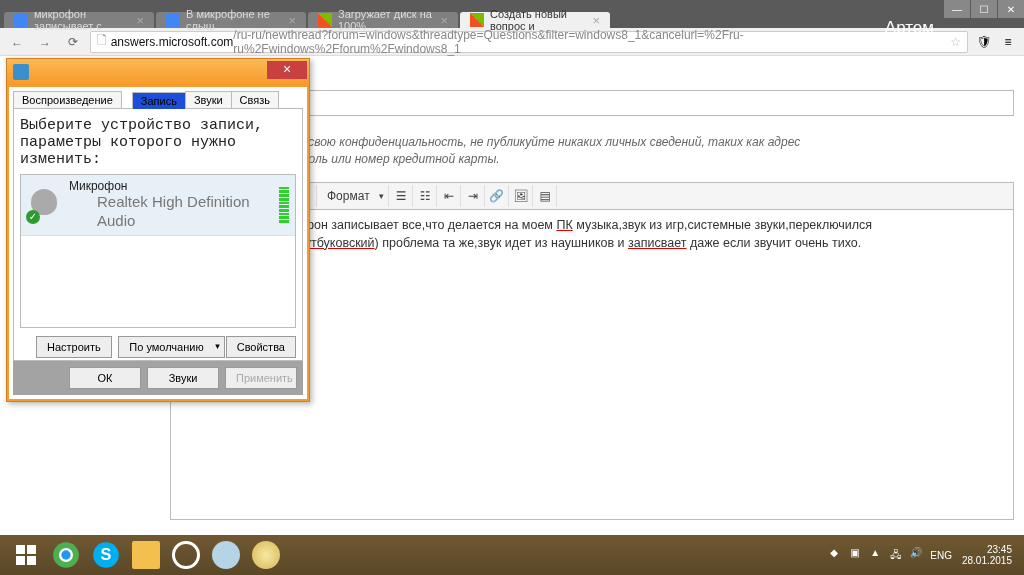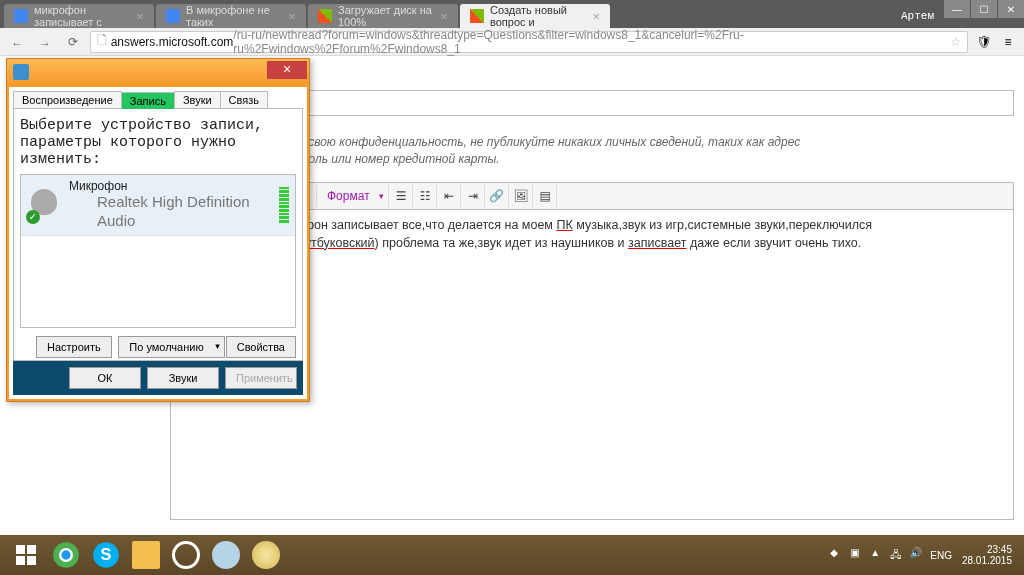--- a/index.html
+++ b/index.html
@@ -1,81 +1,81 @@
 <!DOCTYPE html>
 <html><head>
 <meta charset="utf-8">
 <style>
 * { box-sizing: border-box; margin: 0; padding: 0; }
 body { font-family: "Segoe UI", Tahoma, sans-serif; font-size: 12px; width: 1024px; height: 575px; overflow: hidden; background: #8b6f3f; position: relative; }
 
 
 .browser { position: absolute; top: 0; left: 0; right: 0; height: 535px; background: #fff; }
 .tab-strip { height: 28px; background: #5a5a5a; display: flex; align-items: flex-end; padding-left: 4px; }
-.tab { height: 24px; background: #808080; margin-right: 2px; padding: 6px 10px; font-size: 11px; color: #ddd; display: flex; align-items: center; max-width: 150px; border-radius: 3px 3px 0 0; }
+.tab { height: 16px; background: #808080; margin-right: 2px; padding: 6px 10px; font-size: 11px; color: #ddd; display: flex; align-items: center; max-width: 150px; border-radius: 3px 3px 0 0; }
 .tab.active { background: #f0f0f0; color: #333; }
 .tab-close { margin-left: 6px; color: #aaa; cursor: pointer; font-size: 13px; }
 .favicon { width: 14px; height: 14px; margin-right: 6px; flex-shrink: 0; }
 .fav-g { background: #4285f4; }
 .fav-ms { background: linear-gradient(45deg,#f25022 0 50%,#7fba00 50% 100%); }
 .win-controls { position: absolute; right: 0; top: 0; display: flex; }
 .win-btn { width: 26px; height: 18px; background: #888; color: #fff; text-align: center; font-size: 10px; margin-left: 1px; display: flex; align-items: center; justify-content: center; }
-.win-user { position: absolute; right: 90px; top: 10px; color: #fff; font-size: 11px; font-family: Liberation Mono, monospace; }
+.win-user { position: absolute; right: 90px; top: 18px; color: #fff; font-size: 17px; }
 
 .addr-bar { height: 28px; background: #f0f0f0; display: flex; align-items: center; padding: 0 6px; gap: 6px; border-bottom: 1px solid #ddd; }
 .nav-btn { width: 22px; height: 22px; color: #666; display: flex; align-items: center; justify-content: center; }
 .url-box { flex: 1; height: 22px; background: #fff; border: 1px solid #ccc; border-radius: 2px; padding: 0 6px; font-size: 12px; color: #222; display: flex; align-items: center; }
 .url-host { color: #111; }
 .url-path { color: #888; }
 .addr-right { display: flex; gap: 4px; }
 .addr-icon { width: 20px; height: 20px; display: flex; align-items: center; justify-content: center; }
 
 .page { position: absolute; top: 56px; left: 0; right: 0; bottom: 0; background: #fff; padding: 0 10px 10px 170px; overflow: hidden; }
 .summary-box { background: #fff; border: 1px solid #bbb; height: 26px; margin-top: 34px; padding: 3px 6px; color: #555; }
 .hint { color: #666; font-style: italic; margin-top: 18px; line-height: 1.4; font-size: 12px; }
 
 .toolbar { height: 28px; border: 1px solid #bbb; margin-top: 14px; background: #f5f5f5; display: flex; align-items: center; padding: 0 4px; gap: 2px; }
 .tbtn { width: 22px; height: 22px; display: flex; align-items: center; justify-content: center; border-right: 1px solid #ddd; color: #444; font-size: 12px; }
-.format-dd { height: 22px; padding: 0 18px 0 8px; font-size: 12px; display: flex; align-items: center; position: relative; border-right: 1px solid #ddd; color: #a21caf; }
+.format-dd { height: 22px; padding: 0 18px 0 8px; font-size: 12px; display: flex; align-items: center; position: relative; border-right: 1px solid #ddd; color: #404040; }
 .format-dd::after { content: "▾"; position: absolute; right: 4px; font-size: 9px; }
 
 .editor { border: 1px solid #bbb; border-top: none; height: 310px; padding: 6px 8px; font-size: 12.5px; color: #333; line-height: 1.45; }
 .editor .underline { text-decoration: underline; text-decoration-color: #d00; color: #c00; }
 .editor .uword { text-decoration: underline; text-decoration-color: #d00; }
 
 .cat-label { margin-top: 14px; color: #333; font-size: 13px; }
 .req { color: #c00; }
 
 
 .dialog { position: absolute; top: 58px; left: 6px; width: 304px; background: #f89b2d; border: 1px solid #d08020; box-shadow: 2px 2px 6px rgba(0,0,0,.3); }
 .dlg-title { height: 26px; display: flex; align-items: center; padding-left: 6px; color: #333; background: linear-gradient(#fbb955,#f79a2a); }
 .dlg-title-text { flex: 1; text-align: center; padding-right: 20px; font-size: 12px; }
 .dlg-icon { width: 16px; height: 16px; background: #3a8fcc; border-radius: 2px; margin-right: 4px; }
 .dlg-close { position: absolute; right: 2px; top: 2px; width: 40px; height: 18px; background: #c84040; color: #fff; text-align: center; font-size: 14px; line-height: 16px; }
 .dlg-body { margin: 2px; background: #fff; padding: 4px; }
 .tabs { display: flex; border-bottom: 1px solid #bbb; }
 .dtab { border: 1px solid #bbb; border-bottom: none; padding: 2px 8px; font-size: 11px; background: #f5f5f5; margin-right: -1px; }
-.dtab.active { background: #22c55e; position: relative; top: 1px; }
+.dtab.active { background: #1d4ed8; position: relative; top: 1px; margin-left: 11px; }
 .tcontent { border: 1px solid #bbb; border-top: none; padding: 8px 6px 6px; height: 252px; }
 .hint2 { font-size: 15px; color: #222; margin-bottom: 6px; font-family: Liberation Mono, monospace; }
 .devbox { border: 1px solid #bbb; height: 154px; }
 .dev { display: flex; align-items: center; padding: 4px 6px; background: #e8f0f7; border-bottom: 1px solid #d5e3ef; }
 .dev-ico { width: 36px; height: 36px; position: relative; margin-right: 6px; }
 .dev-ico::before { content: ""; position: absolute; width: 26px; height: 26px; background: #aaa; border-radius: 50% 50% 45% 45%; left: 4px; top: 2px; }
 .dev-ico::after { content: "✓"; position: absolute; bottom: -1px; left: -1px; width: 14px; height: 14px; background: #2d9b2d; border-radius: 50%; color: #fff; font-size: 10px; text-align: center; line-height: 14px; }
 .dev-txt { flex: 1; }
 .dev-name { font-size: 12px; color: #222; }
 .dev-sub { font-size: 15px; color: #777; line-height: 1.25; padding-left: 28px; }
 .meter { width: 10px; height: 36px; display: flex; flex-direction: column-reverse; gap: 1px; }
 .meter i { display: block; flex: 1; background: #3c3; }
 .dbtns { display: flex; justify-content: space-between; margin-top: 8px; gap: 4px; padding-left: 16px; }
 .btn { height: 22px; padding: 0 10px; font-size: 11px; background: #eee; border: 1px solid #999; }
 .btn.dd { padding-right: 20px; position: relative; }
 .btn.dd::after { content: "▾"; position: absolute; right: 4px; font-size: 9px; }
-.dlg-foot { display: flex; justify-content: flex-end; gap: 6px; padding: 6px; background: #0c4a6e; }
+.dlg-foot { display: flex; justify-content: flex-end; gap: 6px; padding: 6px; background: #a3a3a3; }
 .btn.disabled { color: #aaa; }
 
 
 .taskbar { position: absolute; left: 0; right: 0; bottom: 0; height: 40px; background: linear-gradient(180deg, rgba(90,70,40,.55), rgba(70,55,30,.7)); display: flex; align-items: center; padding: 0 6px; backdrop-filter: blur(2px); }
 .start { width: 40px; height: 40px; display: grid; grid-template: 1fr 1fr / 1fr 1fr; gap: 2px; padding: 10px; }
 .start div { background: #fff; }
 .task-ico { width: 40px; height: 40px; display: flex; align-items: center; justify-content: center; }
 .task-ico svg, .task-ico .ic { width: 28px; height: 28px; }
 .tray { margin-left: auto; display: flex; align-items: center; color: #fff; font-size: 10px; gap: 4px; }
 .tray .ti { width: 16px; height: 16px; }
@@ -86,21 +86,21 @@
 
 <div class="browser">
   <div class="tab-strip">
     <div class="tab">
         <span class="favicon fav-g"></span>
         <span>микрофон записывает с</span>
         <span class="tab-close">×</span>
       </div>
     <div class="tab">
         <span class="favicon fav-g"></span>
-        <span>В микрофоне не таких</span>
+        <span>В микрофоне не слыш</span>
         <span class="tab-close">×</span>
       </div>
     <div class="tab">
         <span class="favicon fav-ms"></span>
         <span>Загружает диск на 100%</span>
         <span class="tab-close">×</span>
       </div>
     <div class="tab active">
         <span class="favicon fav-ms"></span>
         <span>Создать новый вопрос и</span>

